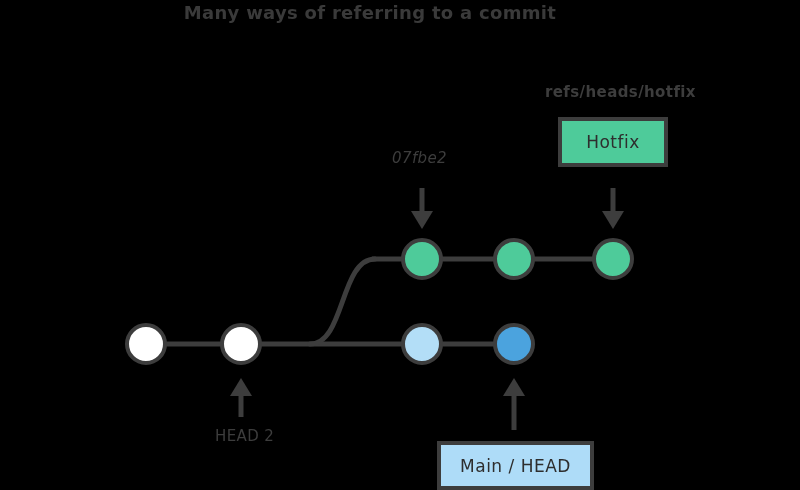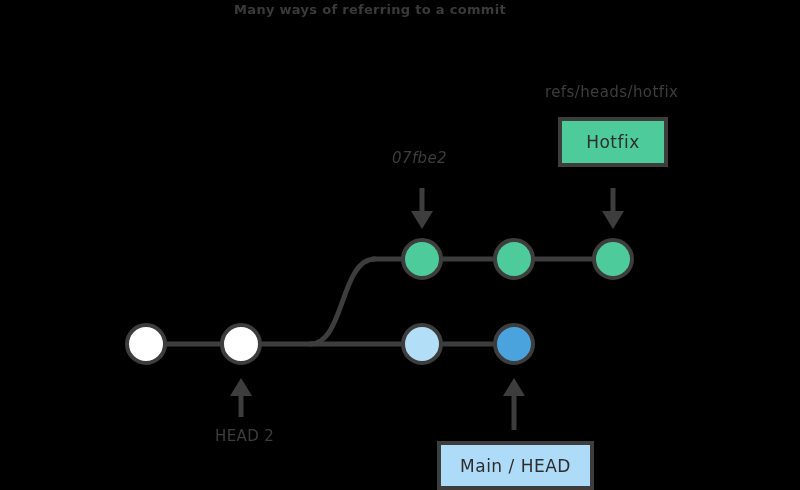--- a/index.html
+++ b/index.html
@@ -33,21 +33,21 @@
     letter-spacing: 0.4px;
     white-space: nowrap;
   }
   .title-text {
     position: absolute;
     left: 0;
     top: 2px;
     width: 740px;
     text-align: center;
     color: #3a3a3a;
-    font-size: 13px;
+    font-size: 18px;
     font-weight: bold;
     letter-spacing: 0.3px;
   }
   .ref-box {
     position: absolute;
     box-sizing: border-box;
     border: 4px solid #3d3d3d;
     display: flex;
     align-items: center;
     justify-content: center;
@@ -60,21 +60,21 @@
     top: 117px;
     width: 110px;
     height: 50px;
   }
   #main-head-box {
     left: 437px;
     top: 441px;
     width: 157px;
     height: 49px;
   }
-  #label-hotfix-ref { left: 545px; top: 83px; }
+  #label-hotfix-ref { left: 545px; top: 83px; font-weight: bold; }
   #label-07fbe2 { left: 392px; top: 149px; font-style: italic; }
   #label-head2 { left: 215px; top: 427px; }
 </style>
 </head>
 <body>
 
 <div id="canvas">
 
   <div class="title-text">Many ways of referring to a commit</div>
 

